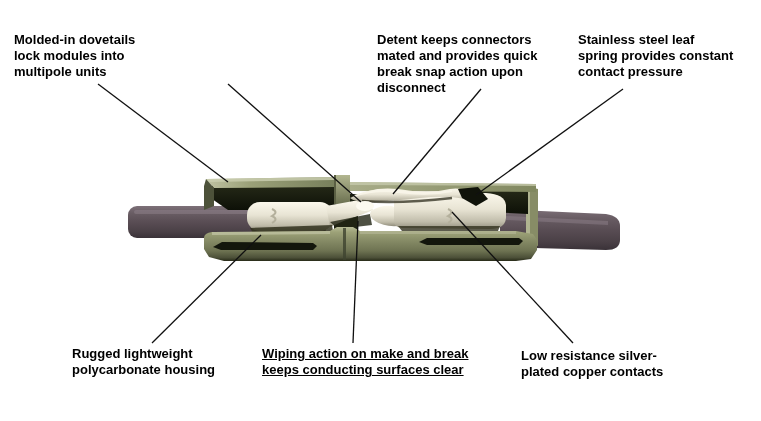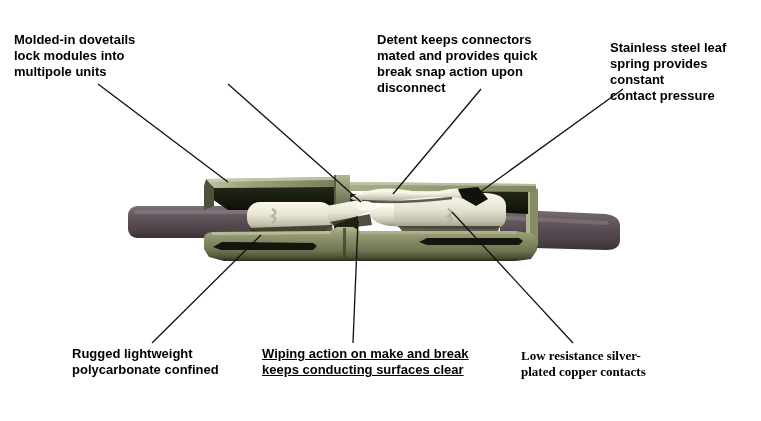--- a/index.html
+++ b/index.html
@@ -25,24 +25,24 @@
     font-family: "Liberation Sans", sans-serif;
     font-size: 13px;
     font-weight: bold;
     line-height: 16px;
     color: #000000;
     white-space: pre-line;
   }
   #c-molded   { left: 14px;  top: 32px;  }
   #c-arc      { left: 178px; top: 32px;  }
   #c-detent   { left: 377px; top: 32px;  }
-  #c-spring   { left: 578px; top: 40px; margin-left: 32px;  }
+  #c-spring   { left: 578px; top: 32px;  }
   #c-housing  { left: 72px;  top: 346px; }
   #c-wiping   { left: 262px; top: 346px; text-decoration: underline; }
-  #c-contacts { left: 521px; top: 348px; font-family: Liberation Serif, serif; }
+  #c-contacts { left: 521px; top: 348px; }
 </style>
 </head>
 <body>
 
 <div class="stage">
 
   <svg class="illustration" width="761" height="421" viewBox="0 0 761 421" xmlns="http://www.w3.org/2000/svg">
     <defs>
       <linearGradient id="gCable" x1="0" y1="0" x2="0" y2="1">
         <stop offset="0" stop-color="#7d7078"></stop>
@@ -155,19 +155,19 @@
 lock modules into
 multipole units</div>
   <div class="callout" id="c-detent">Detent keeps connectors
 mated and provides quick
 break snap action upon
 disconnect</div>
   <div class="callout" id="c-spring">Stainless steel leaf
 spring provides constant
 contact pressure</div>
   <div class="callout" id="c-housing">Rugged lightweight
-polycarbonate confined</div>
+polycarbonate housing</div>
   <div class="callout" id="c-wiping">Wiping action on make and break
 keeps conducting surfaces clear</div>
   <div class="callout" id="c-contacts">Low resistance silver-
 plated copper contacts</div>
 
 </div>
 
 </body></html>

